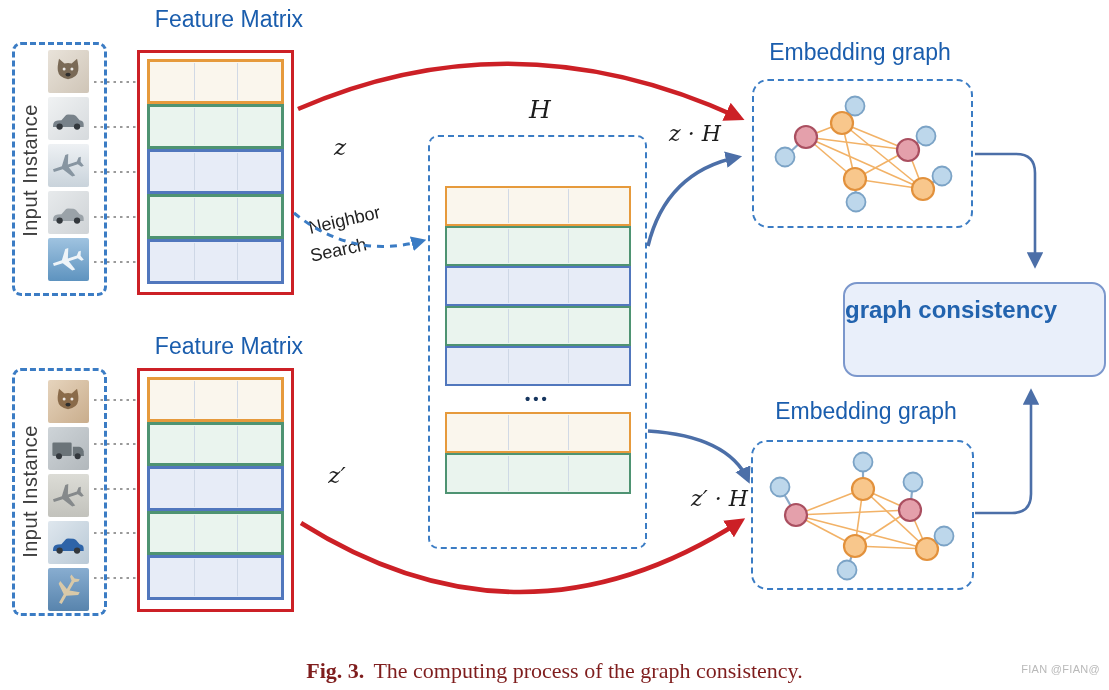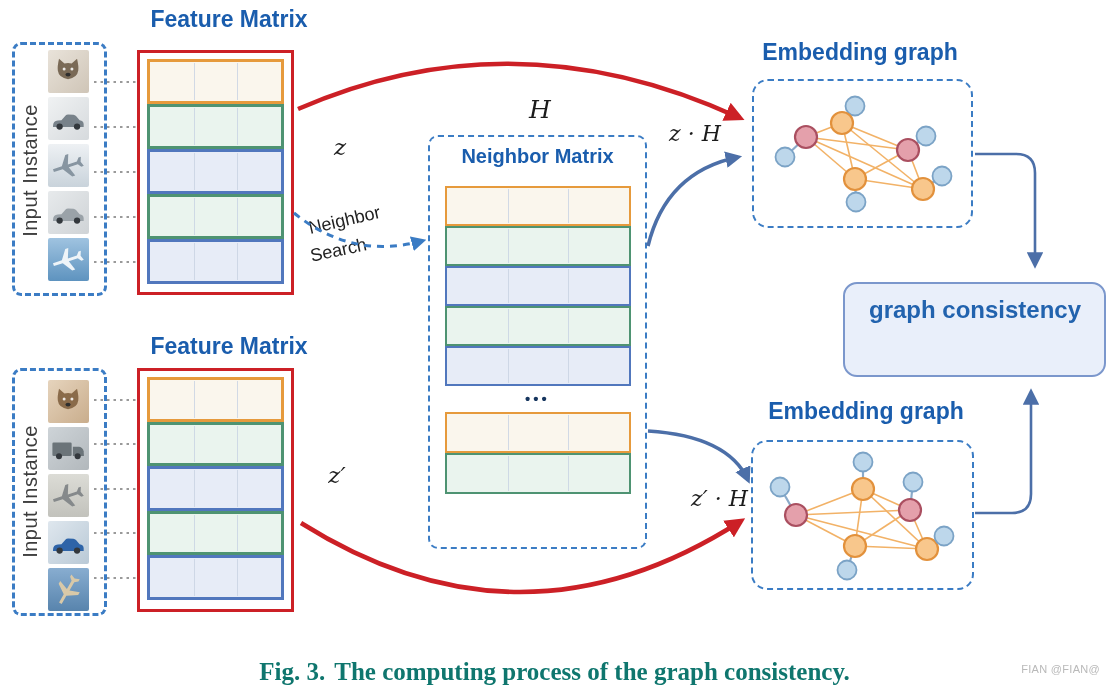--- a/index.html
+++ b/index.html
@@ -3,21 +3,21 @@
 <meta charset="utf-8">
 <style>
   * { box-sizing: border-box; margin: 0; padding: 0; }
   body { background: #ffffff; }
   #canvas {
     position: relative; width: 1109px; height: 690px; background: #fff;
     font-family: "Liberation Sans", sans-serif; overflow: hidden;
   }
   .abs { position: absolute; }
   .title {
-    font-weight: bold; color: var(--title-blue); white-space: nowrap;
+    font-weight: normal; color: var(--title-blue); white-space: nowrap;
   }
   .dashed-box {
     border: 2.5px dashed var(--dash-blue); border-radius: 10px; background: transparent;
   }
   .inst-box { border-width: 3px; border-radius: 9px; }
   .embed-box { border-radius: 16px; }
   .matrix-red {
     border: 3.5px solid var(--red); background: #fff; padding: 6px 7px;
   }
   .mrow { position: relative; border: 3px solid; width: 100%; }
@@ -32,23 +32,23 @@
   .mathlbl { font-family: "DejaVu Serif", serif; font-style: italic; color: #1c1c1c; text-align: center; }
   .rotlbl {
     transform: rotate(-90deg); text-align: center; font-size: 20px; color: #3c3c3c;
     letter-spacing: .5px; white-space: nowrap;
   }
   .nslbl { color: #1f1f1f; font-size: 18px; white-space: nowrap; }
   .ellipsis-lbl { font-weight: bold; letter-spacing: 3px; font-size: 15px; color: var(--ellipsis); text-align: center; }
   .loss-box {
     background: var(--loss-bg); border: 2px solid var(--loss-border); border-radius: 14px;
     color: var(--loss-text); font-weight: bold; font-size: 24px; line-height: 1.28;
-    padding: 11px 24px; white-space: nowrap;
-  }
-  .caption { font-family: "Liberation Serif", serif; font-size: 25px; color: #0f766e; font-weight: bold; }
+    padding: 11px 0; white-space: nowrap;
+  }
+  .caption { font-family: "Liberation Serif", serif; font-size: 22px; color: #7f1d1d; }
   .caption .cap-text { margin-left: 9px; }
   .watermark { font-size: 11px; color: #b9b9b9; letter-spacing: .3px; }
   #overlay { position: absolute; left: 0; top: 0; z-index: 10; pointer-events: none; }
 </style>
 </head>
 <body>
 
 <div id="canvas" style="--title-blue: #1a5dad; --red: #cc2026; --arrow-blue: #4c6fa8; --dash-blue: #3b7cc4; --ellipsis: #16355e; --loss-bg: #e9effa; --loss-border: #7b97cc; --loss-text: #2263ae;">
 
   <div class="abs title" style="left:114px;top:6px;width:230px;text-align:center;font-size:23px">Feature Matrix</div>
@@ -180,21 +180,20 @@
         <div class="vline" style="left: 66.6%;"></div>
       </div>
       <div class="mrow" style="height: 44.5px; border-color: rgb(81, 119, 189); background: rgb(231, 236, 247);">
         <div class="vline" style="left: 33.3%;"></div>
         <div class="vline" style="left: 66.6%;"></div>
       </div>
     </div>
 
   <div class="abs mathlbl" style="left:505px;top:95px;width:70px;font-size:25px">H</div>
   <div class="abs dashed-box" style="left:428px;top:135px;width:219px;height:414px"></div>
-  <div class="abs title" style="left:428px;top:145px;width:219px;text-align:center;font-size:20px">Neighbor Matrix</div>
   <div class="abs" style="left:445px;top:186px;width:186px">
       <div class="mrow nrow" style="height: 40px; border-color: rgb(230, 154, 60); background: rgb(250, 246, 237);">
         <div class="vline" style="left: 33.3%;"></div>
         <div class="vline" style="left: 66.6%;"></div>
       </div>
       <div class="mrow nrow" style="height: 40px; border-color: rgb(78, 147, 114); background: rgb(234, 244, 238);">
         <div class="vline" style="left: 33.3%;"></div>
         <div class="vline" style="left: 66.6%;"></div>
       </div>
       <div class="mrow nrow" style="height: 40px; border-color: rgb(81, 119, 189); background: rgb(231, 236, 247);">

